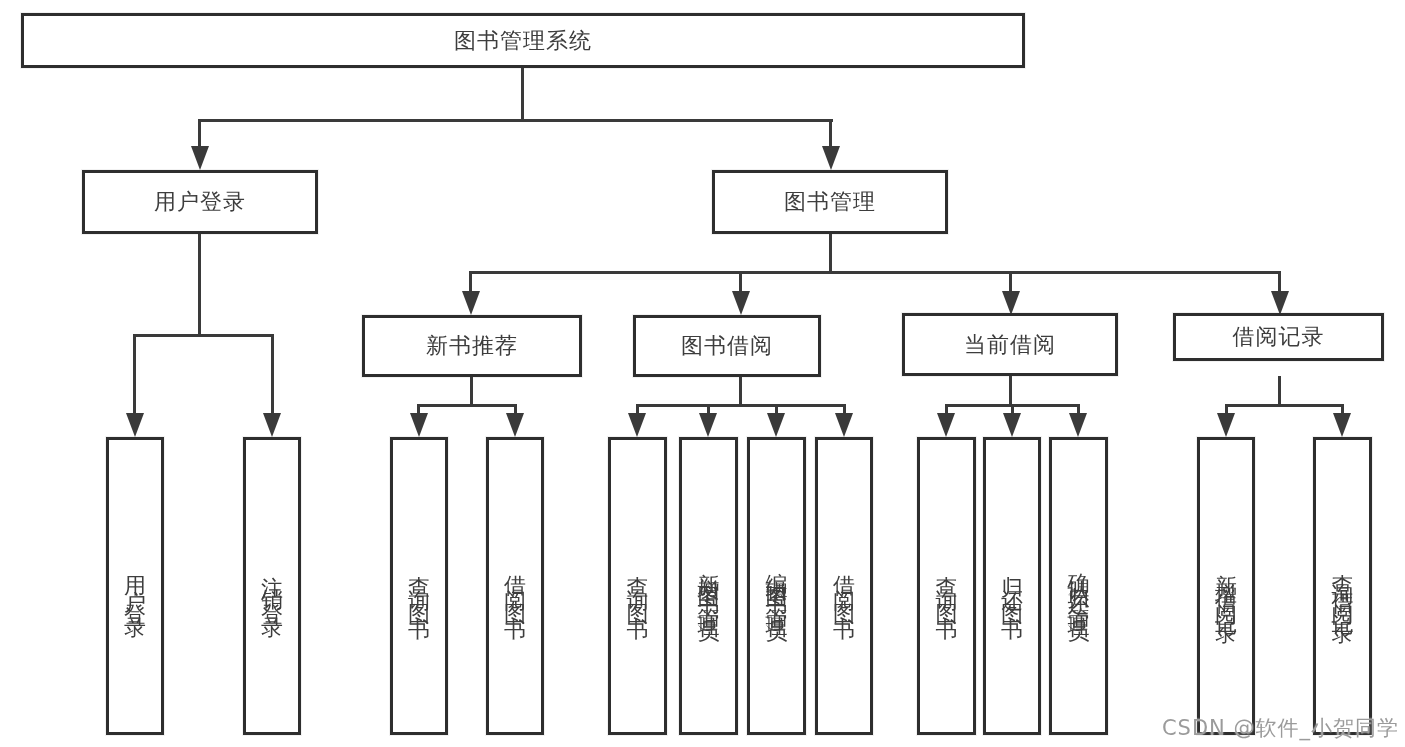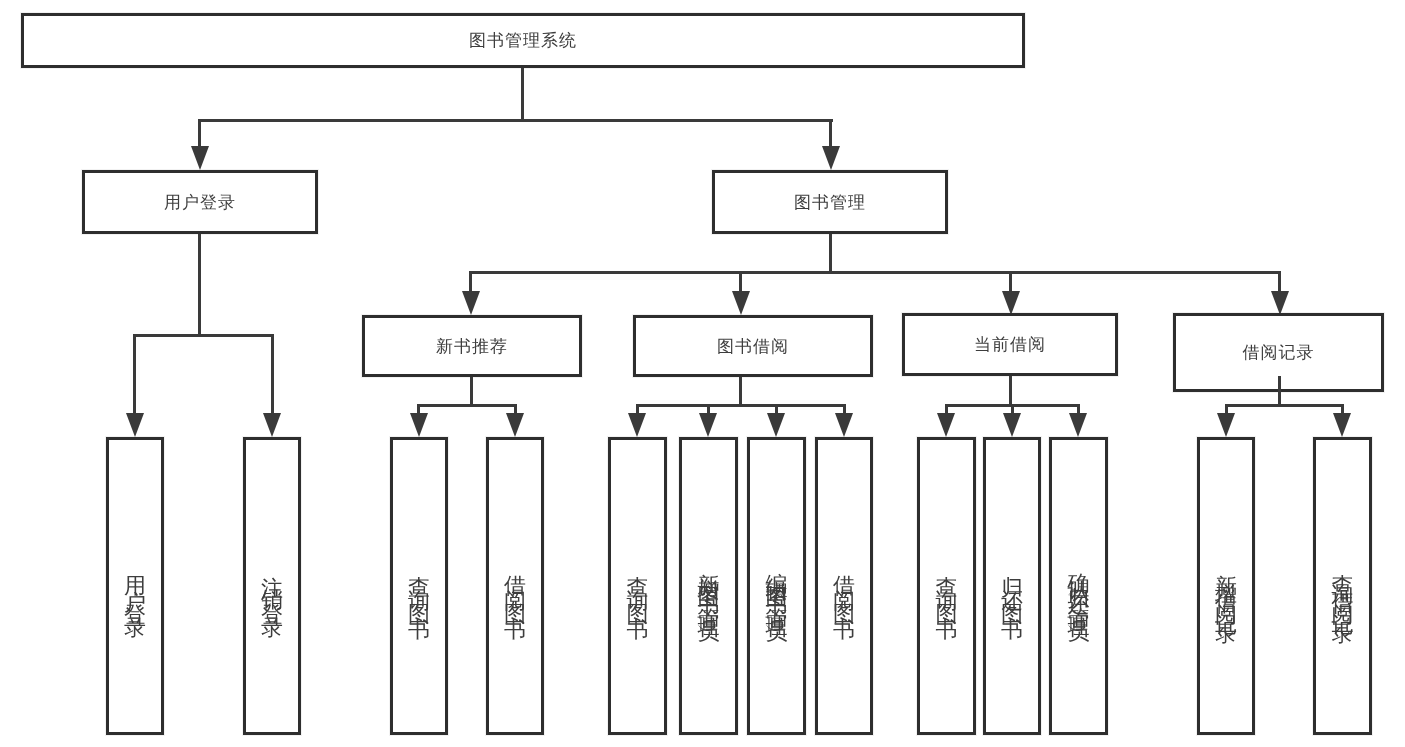--- a/index.html
+++ b/index.html
@@ -15,21 +15,21 @@
     position:absolute;
     box-sizing:border-box;
     background:#ffffff;
     border:3px solid #2e2e2e;
     display:flex;
     align-items:center;
     justify-content:center;
     box-shadow:0 0 0 1px rgba(0,0,0,0.05);
   }
   .hlabel{
-    font-size:17px;
+    font-size:22px;
     letter-spacing:1px;
     color:#3d3d3d;
     white-space:nowrap;
   }
   .leaf-label{
     writing-mode:vertical-rl;
     text-orientation:mixed;
     font-size:22px;
     color:#3d3d3d;
     line-height:1;
@@ -91,27 +91,27 @@
   <div class="line" style="left:739px;top:271px;width:3px;height:22px;"></div>
   <div class="arrowhead" style="left:732px;top:291px;"></div>
   <div class="line" style="left:1009px;top:271px;width:3px;height:22px;"></div>
   <div class="arrowhead" style="left:1002px;top:291px;"></div>
   <div class="line" style="left:1278px;top:271px;width:3px;height:22px;"></div>
   <div class="arrowhead" style="left:1271px;top:291px;"></div>
 
   <div class="box" style="left:362px;top:315px;width:220px;height:62px;">
     <span class="hlabel">新书推荐</span>
   </div>
-  <div class="box" style="left:633px;top:315px;width:240px;height:62px;">
+  <div class="box" style="left:633px;top:315px;width:188px;height:62px;">
     <span class="hlabel">图书借阅</span>
   </div>
   <div class="box" style="left:902px;top:313px;width:216px;height:63px;text-align:right;">
     <span class="hlabel">当前借阅</span>
   </div>
-  <div class="box" style="left:1173px;top:313px;width:211px;height:79px;">
+  <div class="box" style="left:1173px;top:313px;width:211px;height:48px;">
     <span class="hlabel">借阅记录</span>
   </div>
 
   <div class="line" style="left:470px;top:377px;width:3px;height:30px;"></div>
   <div class="line" style="left:417px;top:404px;width:100px;height:3px;"></div>
   <div class="line" style="left:417px;top:404px;width:3px;height:11px;"></div>
   <div class="arrowhead" style="left:410px;top:413px;"></div>
   <div class="line" style="left:514px;top:404px;width:3px;height:11px;"></div>
   <div class="arrowhead" style="left:506px;top:413px;"></div>
 
@@ -179,14 +179,15 @@
     <span class="leaf-label ls-sm">确认归还（管理员）</span>
   </div>
 
   <div class="box" style="left:1197px;top:437px;width:58px;height:298px;">
     <span class="leaf-label ls-md">新增借阅记录</span>
   </div>
   <div class="box" style="left:1313px;top:437px;width:59px;height:298px;">
     <span class="leaf-label ls-md">查询借阅记录</span>
   </div>
 
+  <div class="watermark">CSDN @软件_小贺同学</div>
 
 </div>
 
 </body></html>

